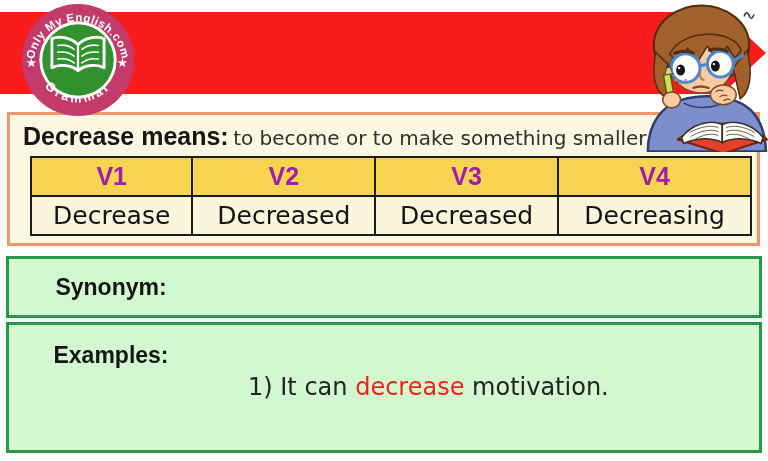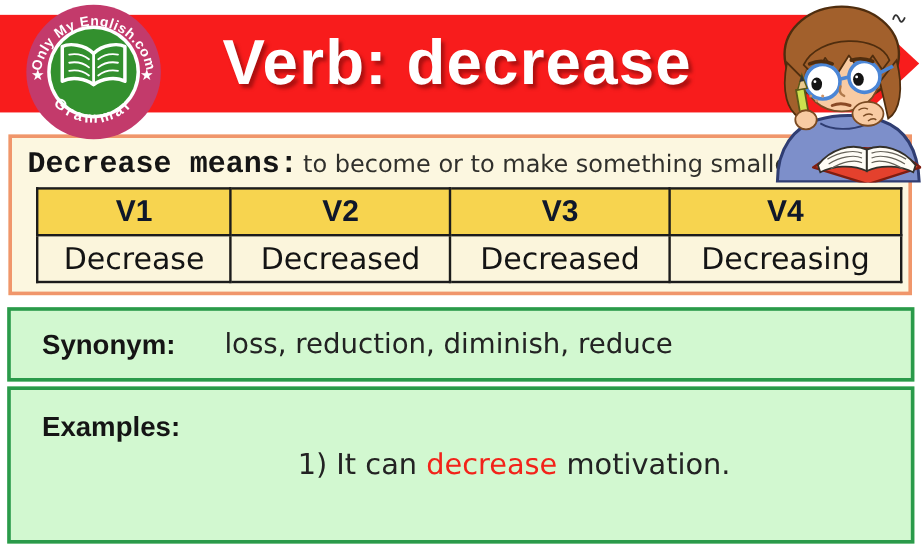--- a/index.html
+++ b/index.html
@@ -12,47 +12,46 @@
   .title{position:absolute;left:135px;top:12px;width:492px;height:82px;line-height:82px;
          text-align:center;font-size:53px;font-weight:bold;color:#ffffff;z-index:2;
          text-shadow:3px 3px 3px rgba(110,8,8,.55);letter-spacing:1px;}
   .logo{position:absolute;left:20px;top:2px;z-index:3;}
   .character{position:absolute;left:624px;top:0;z-index:4;}
 
   
   .def-box{position:absolute;left:7px;top:112px;width:753px;height:134px;box-sizing:border-box;
            background:#fcf7e0;border:3px solid #f0966b;z-index:0;}
   .def-line{position:absolute;left:13px;top:7px;width:640px;white-space:nowrap;}
-  .def-label{font-size:25px;font-weight:bold;color:#151515;font-family:Liberation Mono, monospace;}
+  .def-label{font-size:25px;font-weight:bold;color:#151515;}
   .def-text{font-size:20px;color:#30302c;font-family:"DejaVu Sans",sans-serif;}
 
   .verb-table{position:absolute;left:30px;top:156px;width:722px;border-collapse:collapse;z-index:1;}
   .verb-table td{border:2px solid #1c1c1c;text-align:center;height:37px;padding:0;}
-  .verb-table .th{background:#f7d44f;font-weight:bold;font-size:25px;color:#0f172a;}
+  .verb-table .th{background:#f7d44f;font-weight:bold;font-size:25px;color:#a21caf;}
   .verb-table .tv{background:#fbf5dc;font-size:25px;color:#141414;font-family:"DejaVu Sans",sans-serif;}
 
   
   .green-box{position:absolute;left:6px;width:756px;box-sizing:border-box;
-             background:#d2f8d0;border:3px solid #2a9a4a;}
+             background:#d2f8d0;border:3px solid #2a9a4a;text-align:center;}
   .syn-box{top:256px;height:62px;display:flex;align-items:center;}
   .ex-box{top:322px;height:131px;display:flex;align-items:flex-start;}
   .g-label{font-size:23px;font-weight:bold;color:#151515;flex:0 0 152px;padding-left:26px;box-sizing:content-box;}
   .syn-text{font-size:23px;color:#232323;font-family:"DejaVu Sans",sans-serif;}
   .ex-box .g-label{padding-top:17px;}
   .ex-lines{padding-top:5px;}
   .ex-line{font-size:24px;line-height:38px;color:#232323;font-family:"DejaVu Sans",sans-serif;white-space:pre;}
   .hl{color:#f2231a;}
 </style>
 </head>
 <body>
 
 <div class="canvas">
 
   <div class="band"></div>
-  <div class="title">Verb: decrease</div>
 
   <svg class="logo" width="116" height="116" viewBox="0 0 120 120">
     <circle cx="60" cy="60" r="58" fill="#c33a6b"></circle>
     <circle cx="60" cy="60" r="40" fill="#ffffff"></circle>
     <circle cx="60" cy="60" r="37" fill="#33902e"></circle>
     <g stroke="#ffffff" fill="none" stroke-linejoin="round" stroke-linecap="round">
       <path d="M60,44 C52,36 39,35 33,38 L33,68 C40,64 53,65 60,71 C67,65 80,64 87,68 L87,38 C81,35 68,36 60,44 Z" stroke-width="3"></path>
       <path d="M60,44 L60,71" stroke-width="2.4"></path>
       <path d="M39,45 C45,44 51,45 56,49 M39,52 C45,51 51,52 56,56 M39,59 C45,58 51,59 56,63" stroke-width="1.6"></path>
       <path d="M81,45 C75,44 69,45 64,49 M81,52 C75,51 69,52 64,56 M81,59 C75,58 69,59 64,63" stroke-width="1.6"></path>
@@ -152,21 +151,20 @@
         <td class="tv">Decrease</td>
         <td class="tv">Decreased</td>
         <td class="tv">Decreased</td>
         <td class="tv">Decreasing</td>
       </tr>
     </tbody>
   </table>
 
   <div class="green-box syn-box">
     <span class="g-label">Synonym:</span>
-    <span class="syn-text">loss, reduction, diminish, reduce</span>
   </div>
 
   <div class="green-box ex-box">
     <span class="g-label">Examples:</span>
     <div class="ex-lines">
       <div class="ex-line">
         <span>1) It can </span><span class="hl">decrease</span><span> motivation.</span>
       </div>
       <div class="ex-line">
         

